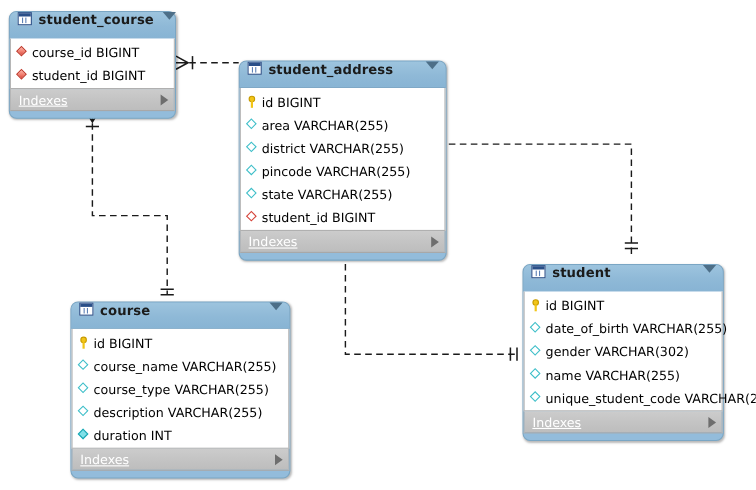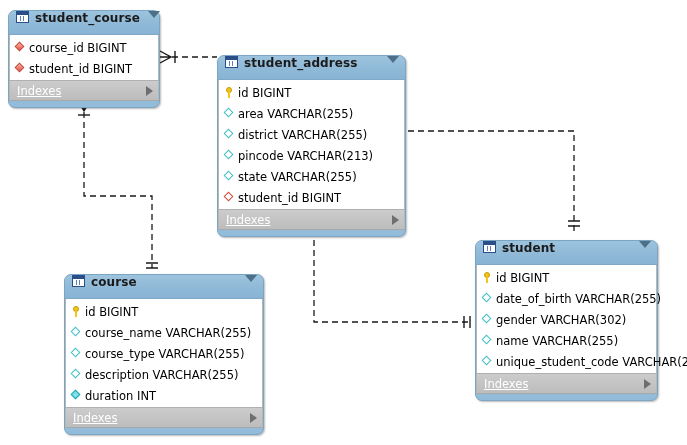--- a/index.html
+++ b/index.html
@@ -286,21 +286,21 @@
       <div class="col-row">
         <span class="ico ico-diamond-open">
             <span class="diamond"></span>
           </span>
         <span class="col-name">district VARCHAR(255)</span>
       </div>
       <div class="col-row">
         <span class="ico ico-diamond-open">
             <span class="diamond"></span>
           </span>
-        <span class="col-name">pincode VARCHAR(213)</span>
+        <span class="col-name">pincode VARCHAR(255)</span>
       </div>
       <div class="col-row">
         <span class="ico ico-diamond-open">
             <span class="diamond"></span>
           </span>
         <span class="col-name">state VARCHAR(255)</span>
       </div>
       <div class="col-row">
         <span class="ico ico-diamond-red-open">
             <span class="diamond"></span>

